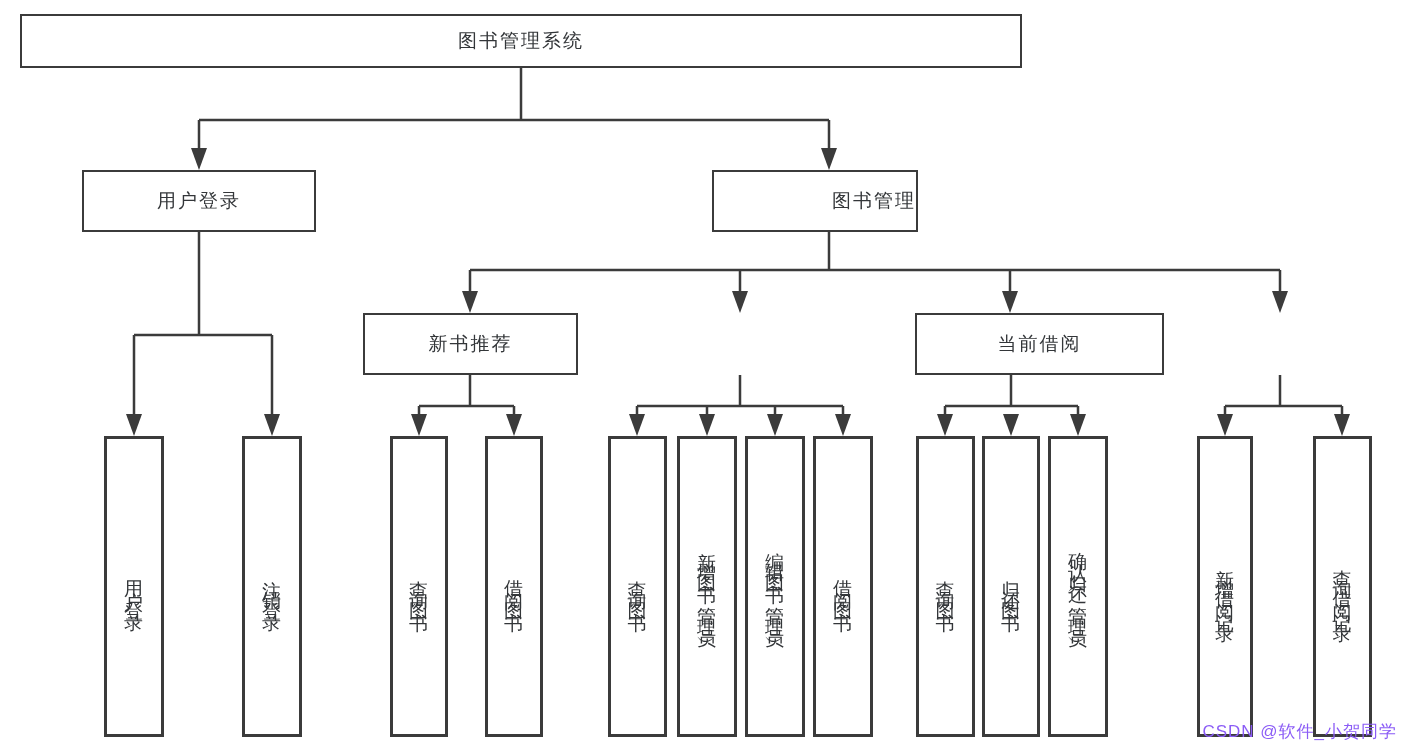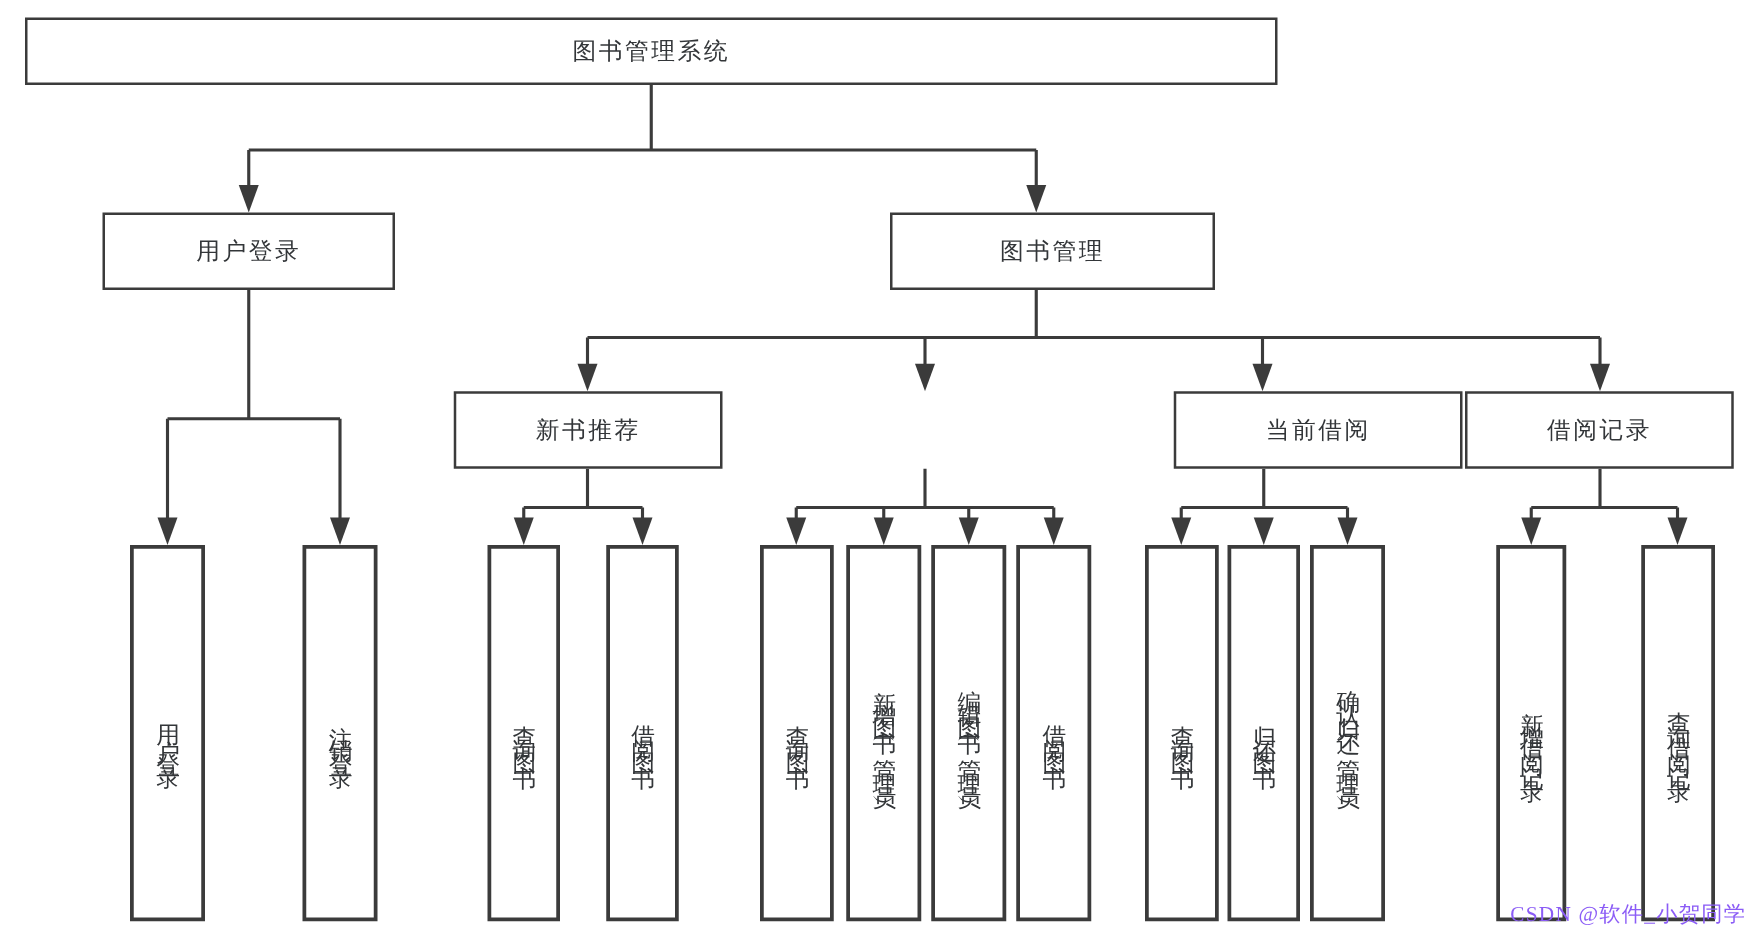--- a/index.html
+++ b/index.html
@@ -2,21 +2,21 @@
 <html><head>
 <meta charset="utf-8">
 <style>
   * { margin: 0; padding: 0; box-sizing: border-box; }
   html, body { background: #ffffff; }
   .canvas {
     position: relative;
     width: 1405px;
     height: 747px;
     background: #ffffff;
-    font-family: Liberation Serif, serif;
+    font-family: Liberation Sans, sans-serif;
     overflow: hidden;
   }
   .wires {
     position: absolute;
     left: 0; top: 0;
     width: 1405px; height: 747px;
   }
   .node {
     position: absolute;
     background: #ffffff;
@@ -95,32 +95,29 @@
     </g>
   </svg>
 
   <div class="node root" style="left:20px; top:14px; width:1002px; height:54px;">
     <span>图书管理系统</span>
   </div>
 
   <div class="node" style="left:82px; top:170px; width:234px; height:62px;">
     <span>用户登录</span>
   </div>
-  <div class="node" style="left:712px; top:170px; width:260px; height:62px;">
+  <div class="node" style="left:712px; top:170px; width:206px; height:62px;justify-content:flex-end;">
     <span>图书管理</span>
   </div>
 
   <div class="node" style="left:363px; top:313px; width:215px; height:62px;">
     <span>新书推荐</span>
   </div>
-  <div class="node" style="left:939px; top:313px; width:231px; height:62px;">
+  <div class="node" style="left:915px; top:313px; width:249px; height:62px;">
     <span>当前借阅</span>
-  </div>
-  <div class="node" style="left:1172px; top:313px; width:215px; height:62px;">
-    <span>借阅记录</span>
   </div>
 
   <div class="node leaf" style="left:104px; top:436px; width:60px; height:301px;">
     <span class="vtext">用户登录</span>
   </div>
   <div class="node leaf" style="left:242px; top:436px; width:60px; height:301px;">
     <span class="vtext">注销登录</span>
   </div>
 
   <div class="node leaf" style="left:390px; top:436px; width:58px; height:301px;">

